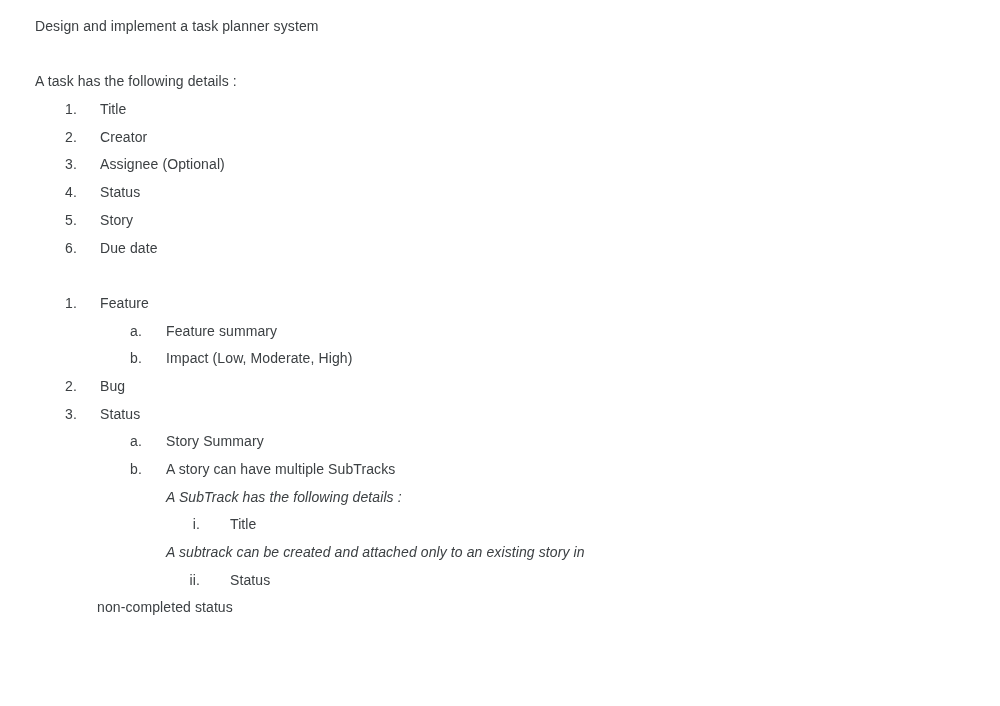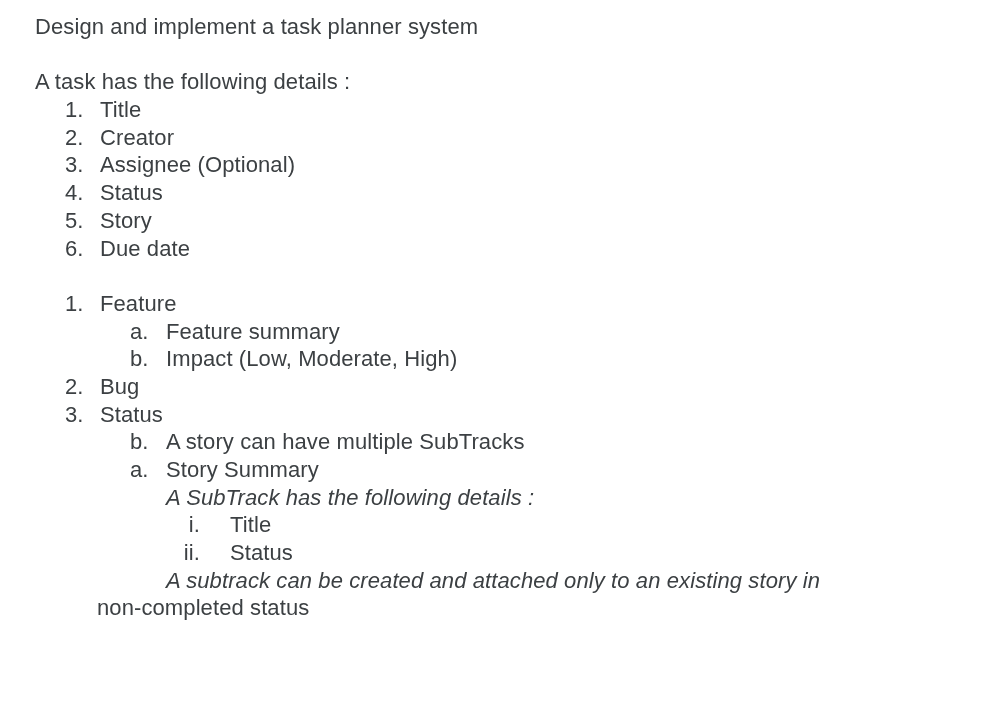--- a/index.html
+++ b/index.html
@@ -11,21 +11,21 @@
     width: 1000px;
     height: 706px;
     overflow: hidden;
   }
   .doc {
     box-sizing: border-box;
     width: 1000px;
     height: 706px;
     padding: 13px 0 0 35px;
     font-family: "Liberation Sans", sans-serif;
-    font-size: 22px;
+    font-size: 14px;
     font-weight: 400;
     color: #3c4043;
     letter-spacing: 0.1px;
   }
   .line {
     height: 27.7px;
     line-height: 27.7px;
     white-space: nowrap;
   }
   .marker {
@@ -98,31 +98,31 @@
   </div>
 
   <div class="line l1">
     <span class="marker">2.</span><span>Bug</span>
   </div>
 
   <div class="line l1">
     <span class="marker">3.</span><span>Status</span>
   </div>
   <div class="line l2">
-    <span class="marker">b.</span><span>A story can have multiple SubTracks</span>
+    <span class="marker">a.</span><span>Story Summary</span>
   </div>
   <div class="line l2">
-    <span class="marker">a.</span><span>Story Summary</span>
+    <span class="marker">b.</span><span>A story can have multiple SubTracks</span>
   </div>
 
   <div class="line cont">A SubTrack has the following details :</div>
 
   <div class="line l3">
     <span class="marker">i.</span><span>Title</span>
   </div>
+  <div class="line cont">A subtrack can be created and attached only to an existing story in</div>
+
   <div class="line l3">
     <span class="marker">ii.</span><span>Status</span>
   </div>
-
-  <div class="line cont">A subtrack can be created and attached only to an existing story in</div>
   <div class="line cont2">non-completed status</div>
 
 </div>
 
 </body></html>

